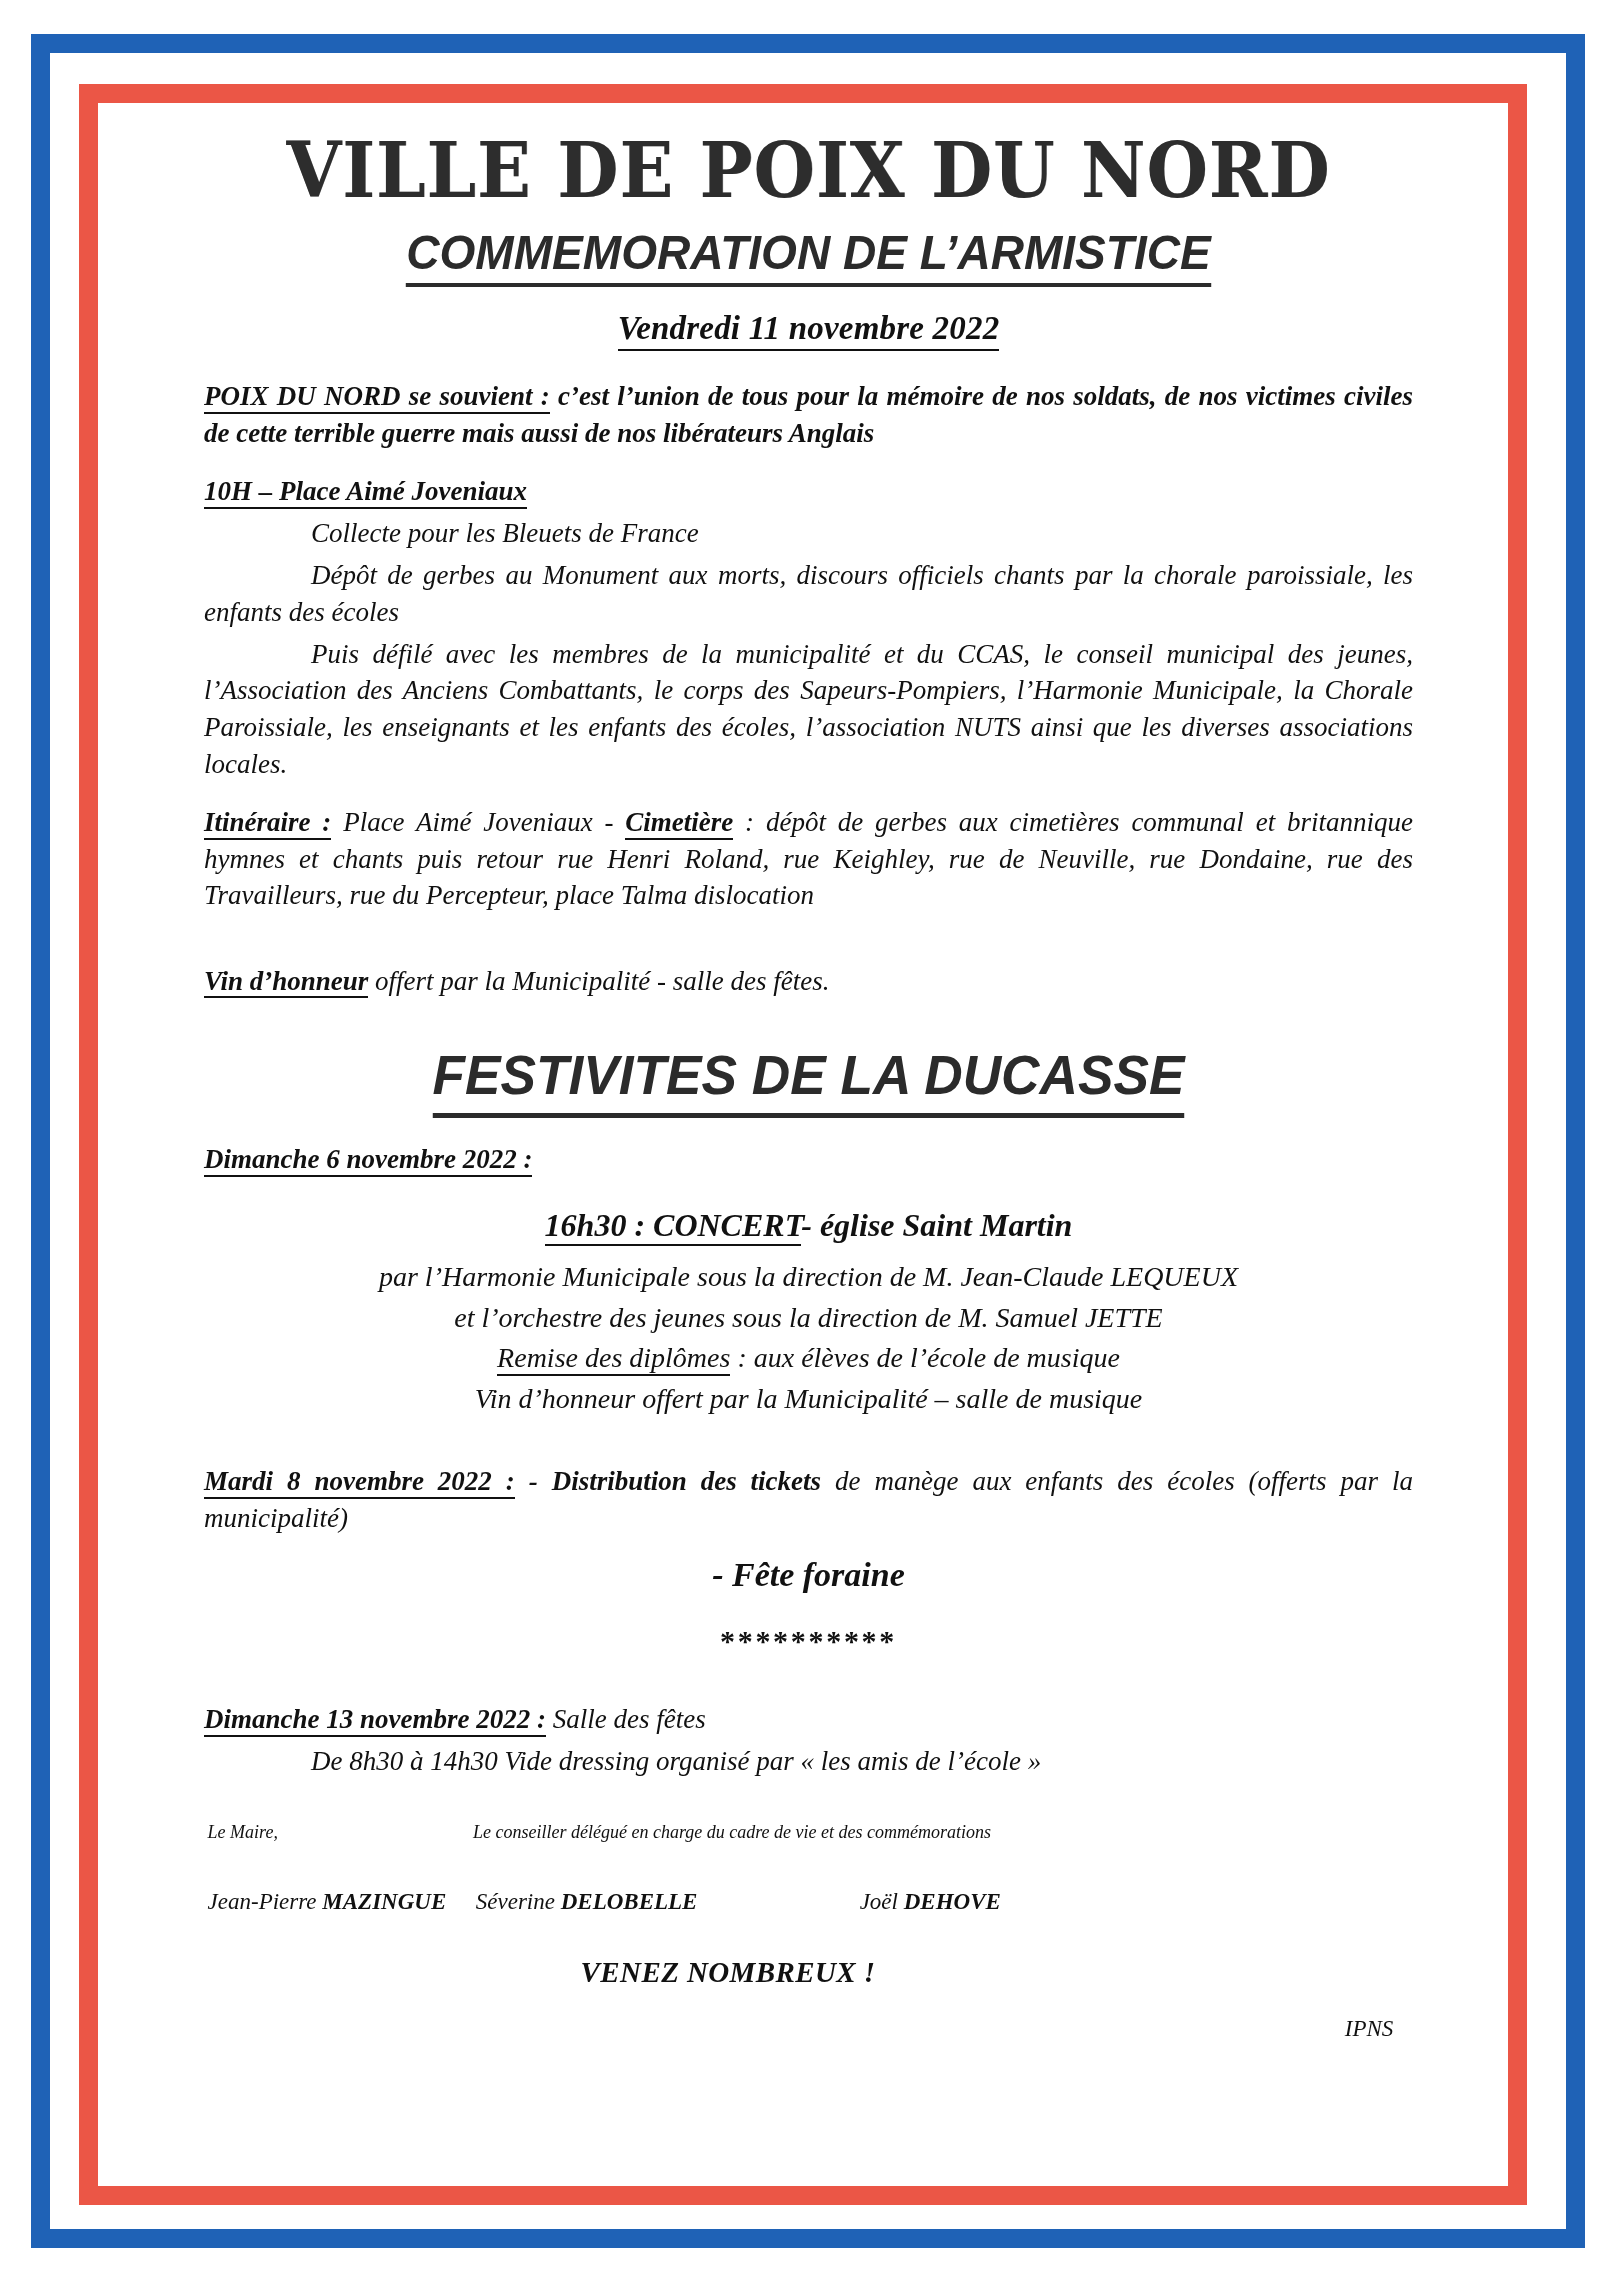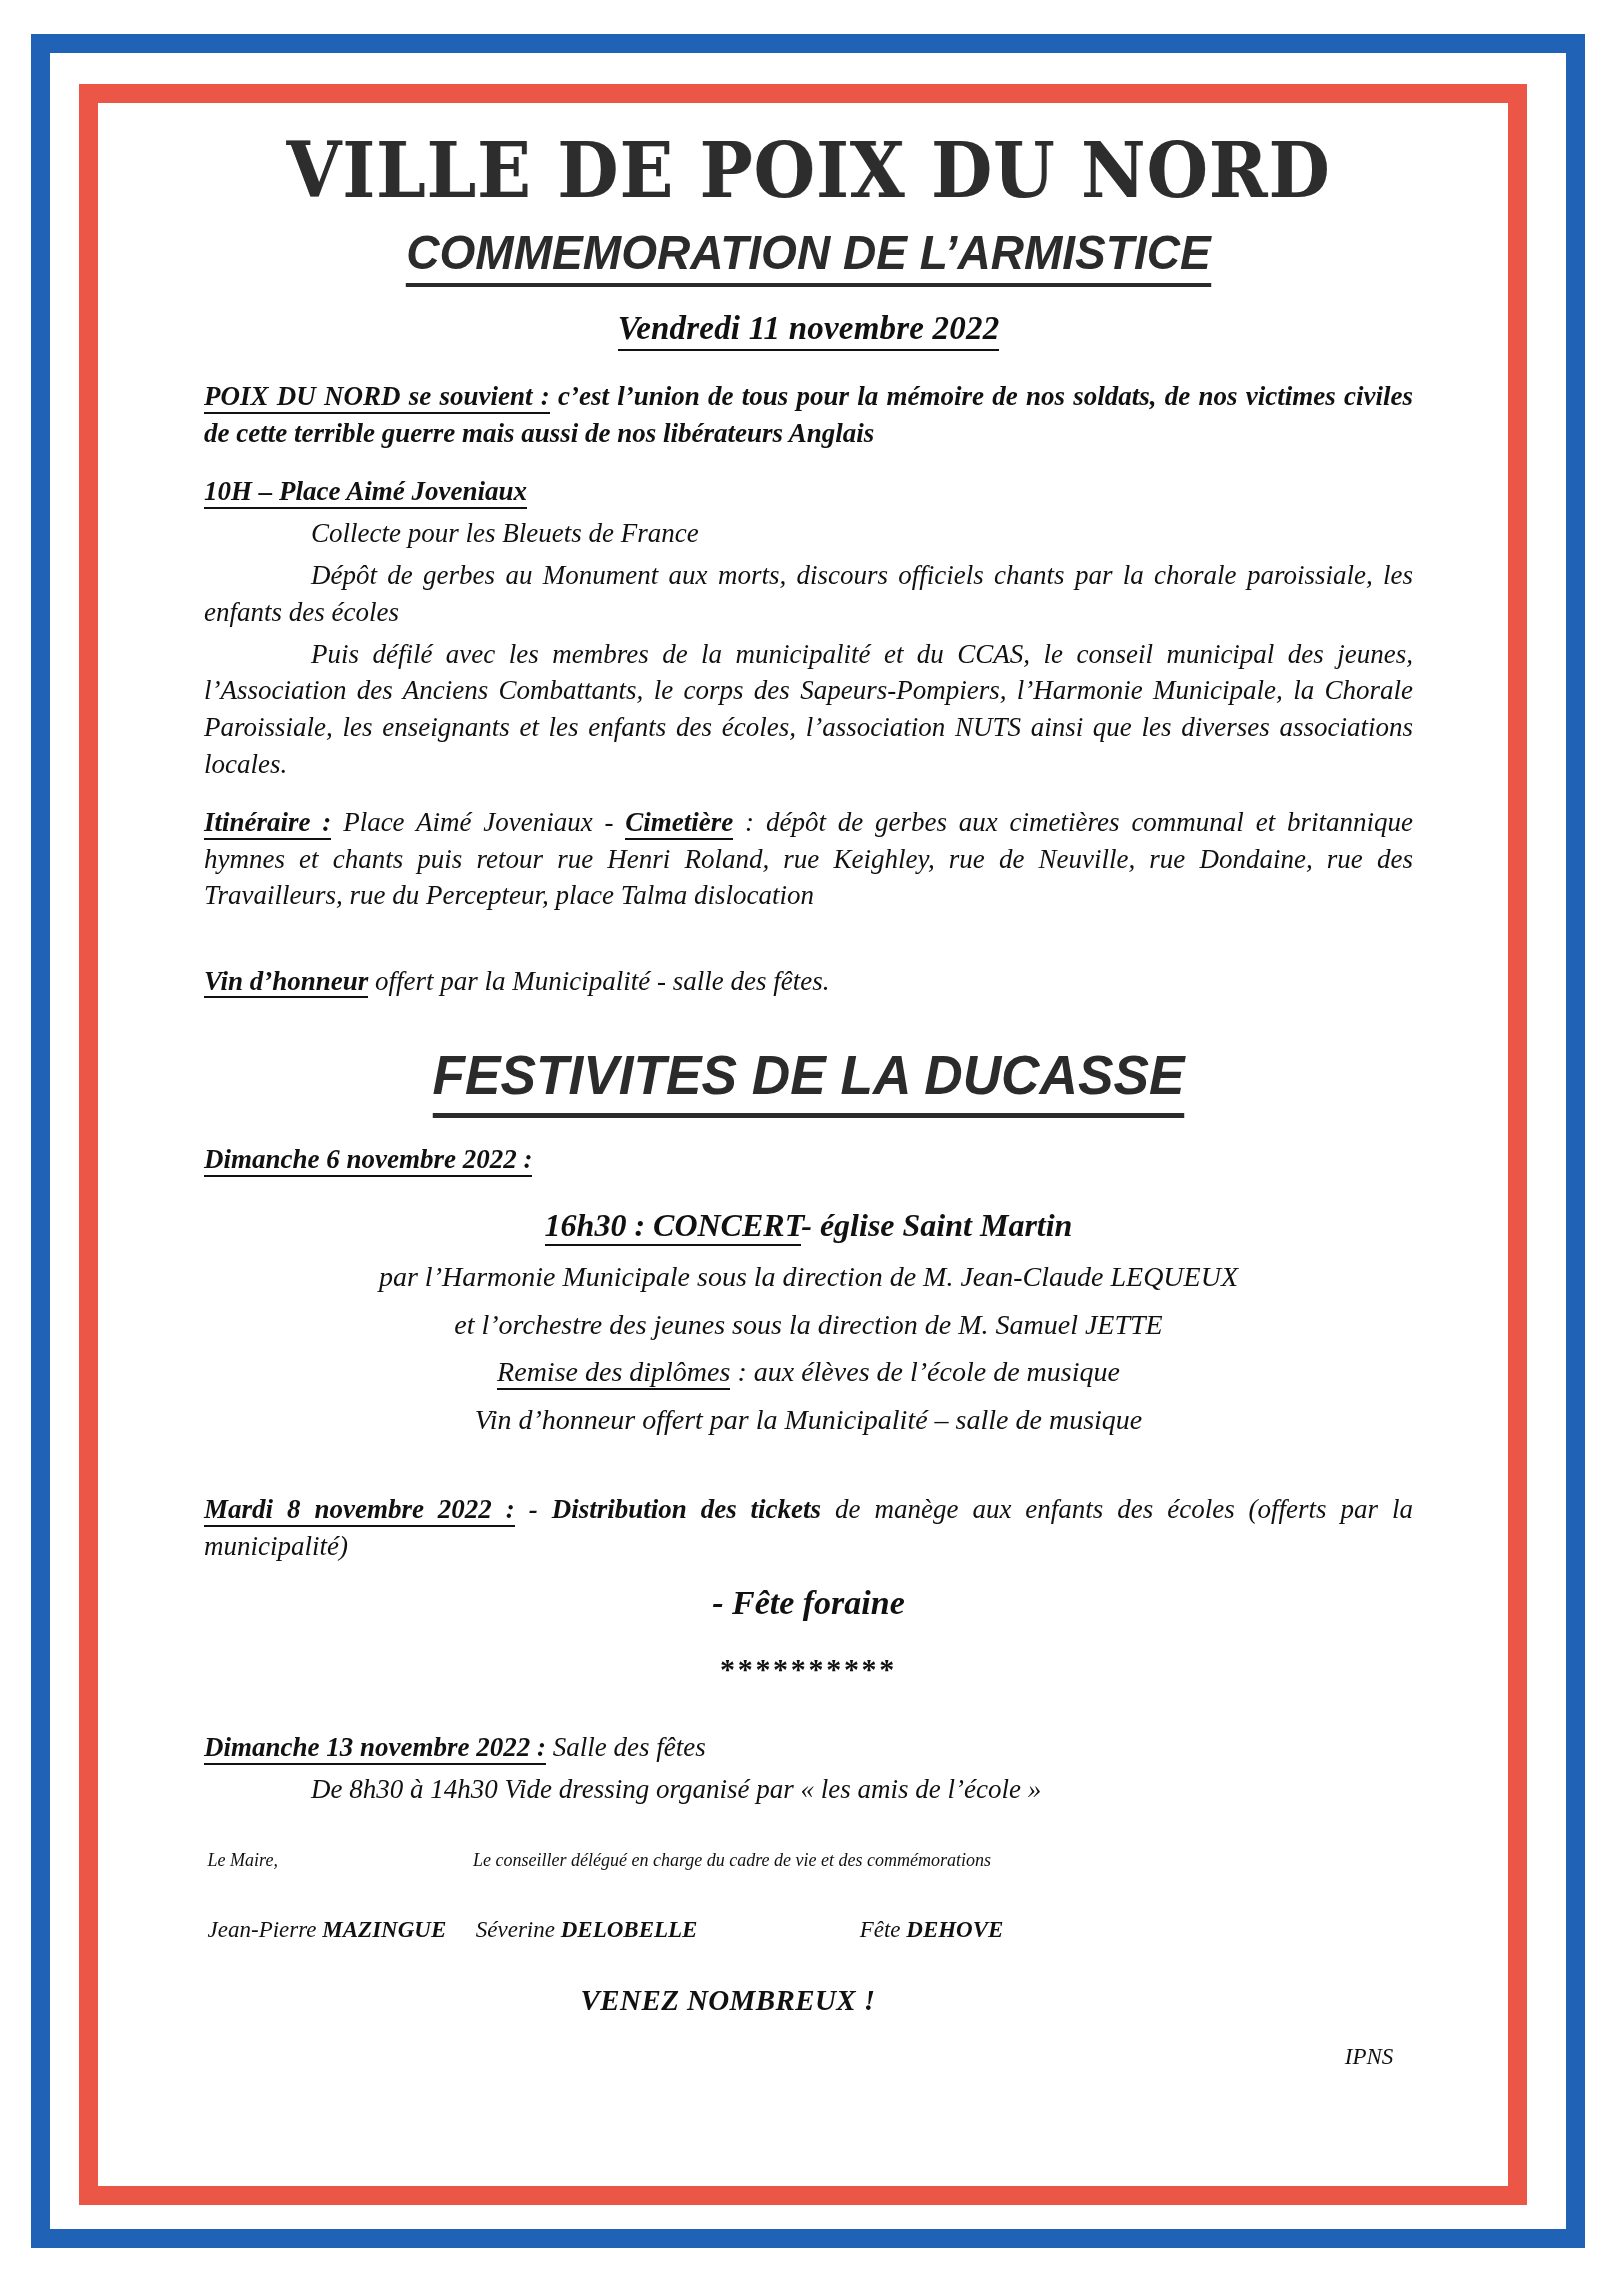--- a/index.html
+++ b/index.html
@@ -137,21 +137,21 @@
     font-style: italic;
     font-weight: 700;
     font-size: 32px;
     margin: 30px 0 12.5px 0;
   }
   .concert-line {
     text-align: center;
     font-style: italic;
     font-size: 28px;
     line-height: 1.42;
-    margin: 8px;
+    margin: 1px;
   }
   .stars {
     text-align: center;
     font-weight: 700;
     font-size: 30px;
     letter-spacing: 2.7px;
     margin: 30px 0 0 0;
   }
   .fete-foraine {
     text-align: center;
@@ -265,21 +265,21 @@
     <p class="body indent">De 8h30 à 14h30 Vide dressing organisé par « les amis de l’école »</p>
 
     <div class="signatures">
       <div class="sig-col c1">Le Maire,</div>
       <div class="sig-col c3">Le conseiller délégué en charge du cadre de vie et des commémorations</div>
     </div>
 
     <div class="sig-names">
       <div class="n1"><span>Jean-Pierre </span><strong>MAZINGUE</strong></div>
       <div class="n2"><span>Séverine </span><strong>DELOBELLE</strong></div>
-      <div class="n3"><span>Fête </span><strong>DEHOVE</strong></div>
+      <div class="n3"><span>Joël </span><strong>DEHOVE</strong></div>
     </div>
 
     <div class="venez">VENEZ NOMBREUX !</div>
     <div class="ipns">IPNS</div>
 
   </div>
 </div>
 
 
 </body></html>

